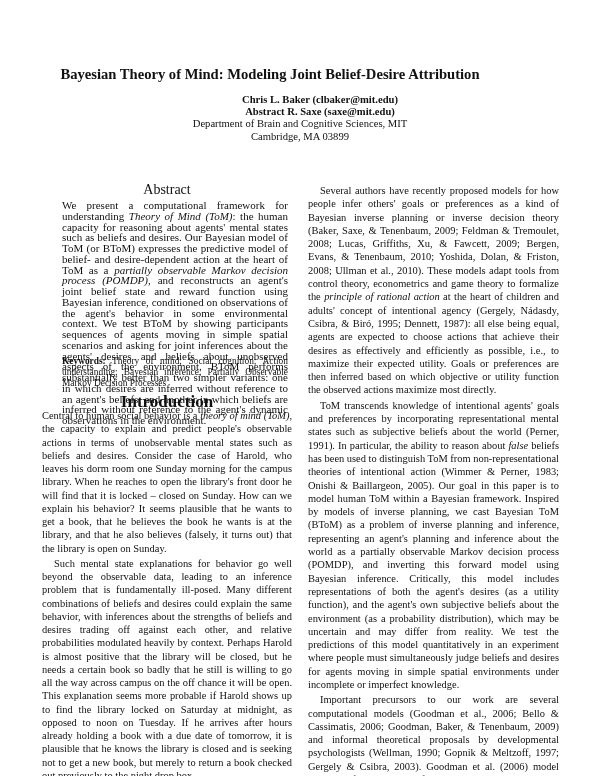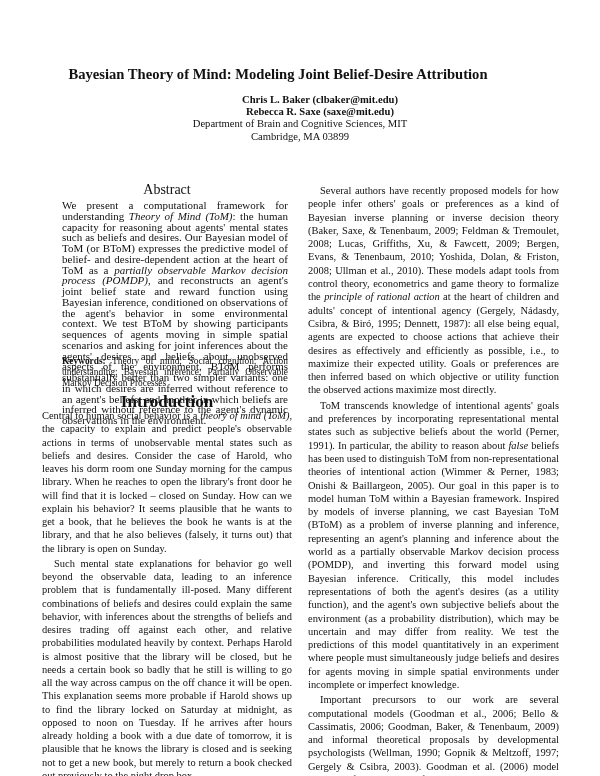--- a/index.html
+++ b/index.html
@@ -1,20 +1,20 @@
 <!DOCTYPE html>
 <html><head>
 <meta charset="utf-8">
 <style>
   html, body { margin: 0; padding: 0; background: #ffffff; }
   body { width: 600px; height: 776px; position: relative; overflow: hidden;
          font-family: "Liberation Serif", "DejaVu Serif", serif; color: #111; }
   .page { position: absolute; left: 0; top: 0; width: 600px; height: 776px; background: #fff; }
   .title { position: absolute; left: 0; top: 66px; width: 540px; text-align: center;
-           font-weight: bold; font-size: 14.6px; letter-spacing: 0; padding-left: 8px; }
+           font-weight: bold; font-size: 14.6px; letter-spacing: 0; }
   .authors { position: absolute; left: 0; top: 94px; width: 600px; text-align: center;
              font-size: 10.6px; line-height: 12.2px; }
   .authors .name { font-weight: bold; margin-left: 40px; }
   .abstract-heading { position: absolute; left: 42px; top: 182px; width: 250px; text-align: center;
                       font-weight: normal; font-size: 14px; }
   .abstract { position: absolute; left: 62px; top: 200px; width: 226px; font-size: 11px;
               line-height: 10.75px; text-align: justify; }
   .keywords { position: absolute; left: 62px; top: 356px; width: 226px; font-size: 9.4px;
               line-height: 10.75px; text-align: justify; }
   .keywords b { font-weight: bold; }
@@ -31,21 +31,21 @@
 </style>
 </head>
 <body>
 
 <div class="page">
 
   <div class="title">Bayesian Theory of Mind: Modeling Joint Belief-Desire Attribution</div>
 
   <div class="authors">
     <div class="name">Chris L. Baker (clbaker@mit.edu)</div>
-    <div class="name">Rebecca R. Saxe (saxe@mit.edu)</div>
+    <div class="name">Abstract R. Saxe (saxe@mit.edu)</div>
     <div>Department of Brain and Cognitive Sciences, MIT</div>
     <div>Cambridge, MA 03899</div>
   </div>
 
   <div class="abstract-heading">Abstract</div>
   <div class="abstract">
     <span>We present a computational framework for understanding </span><i>Theory of Mind (ToM)</i><span>: the human capacity for reasoning about agents' mental states such as beliefs and desires. Our Bayesian model of ToM (or BToM) expresses the predictive model of belief- and desire-dependent action at the heart of ToM as a </span><i>partially observable Markov decision process (POMDP)</i><span>, and reconstructs an agent's joint belief state and reward function using Bayesian inference, conditioned on observations of the agent's behavior in some environmental context. We test BToM by showing participants sequences of agents moving in simple spatial scenarios and asking for joint inferences about the agents' desires and beliefs about unobserved aspects of the environment. BToM performs substantially better than two simpler variants: one in which desires are inferred without reference to an agent's beliefs, and another in which beliefs are inferred without reference to the agent's dynamic observations in the environment.</span>
   </div>
 
   <div class="keywords">

